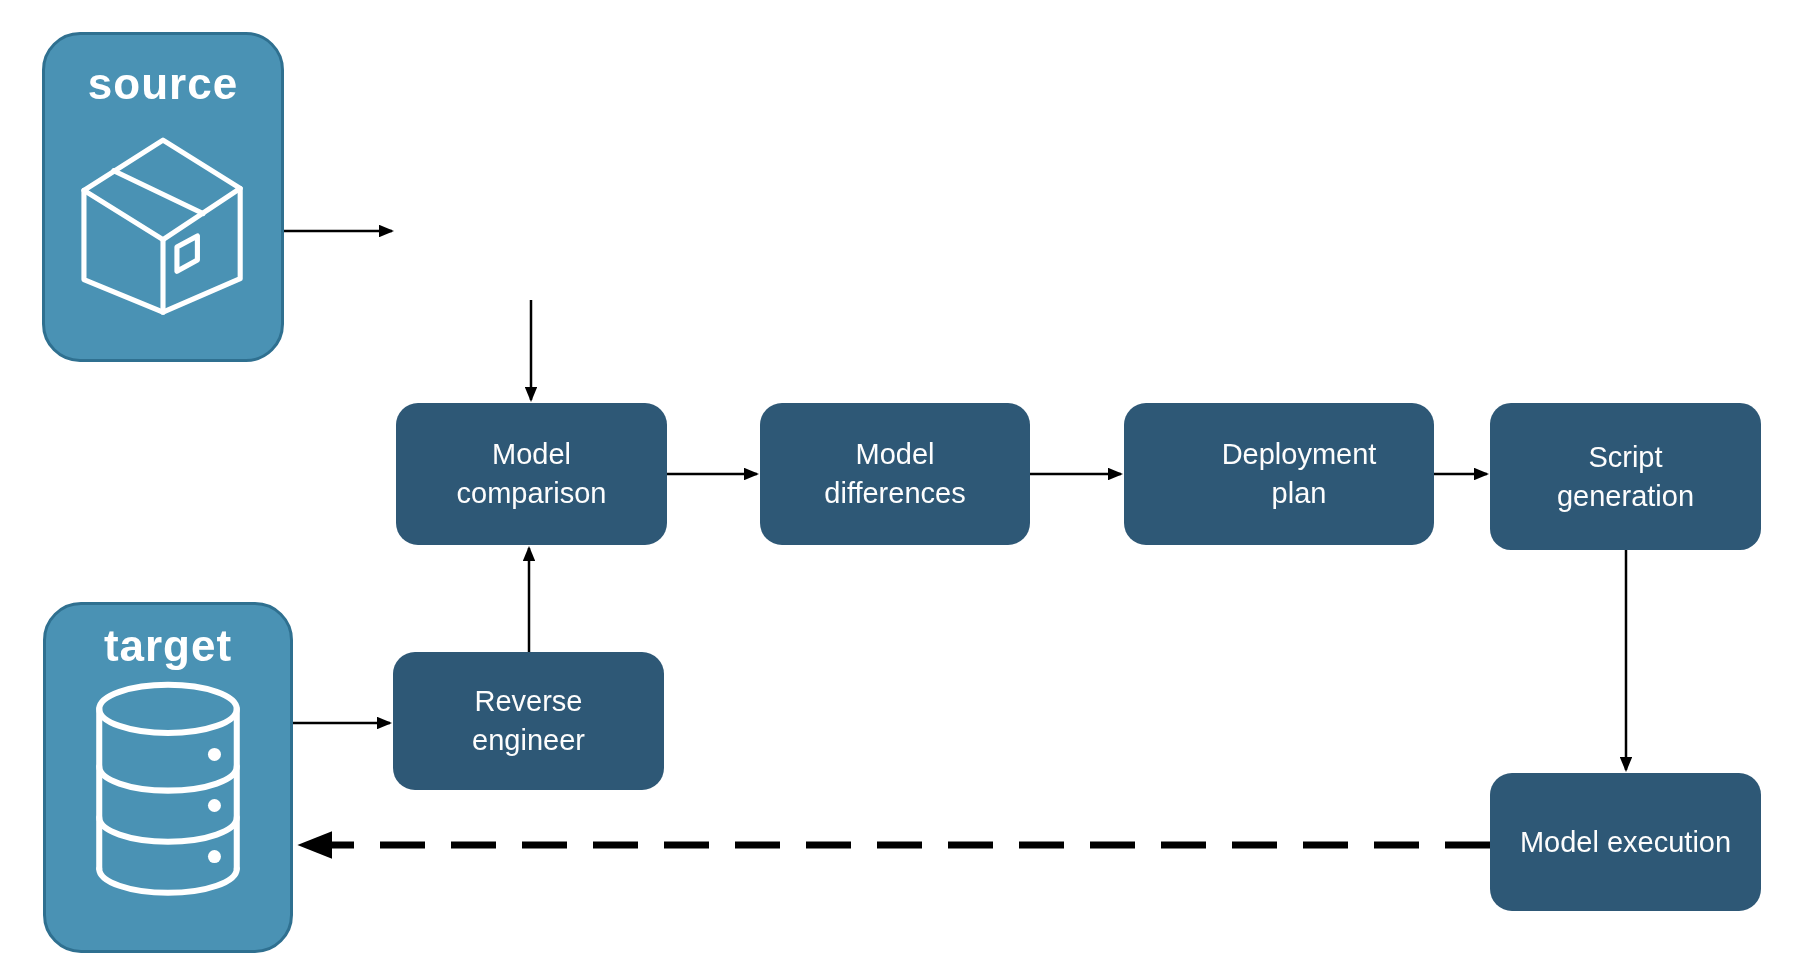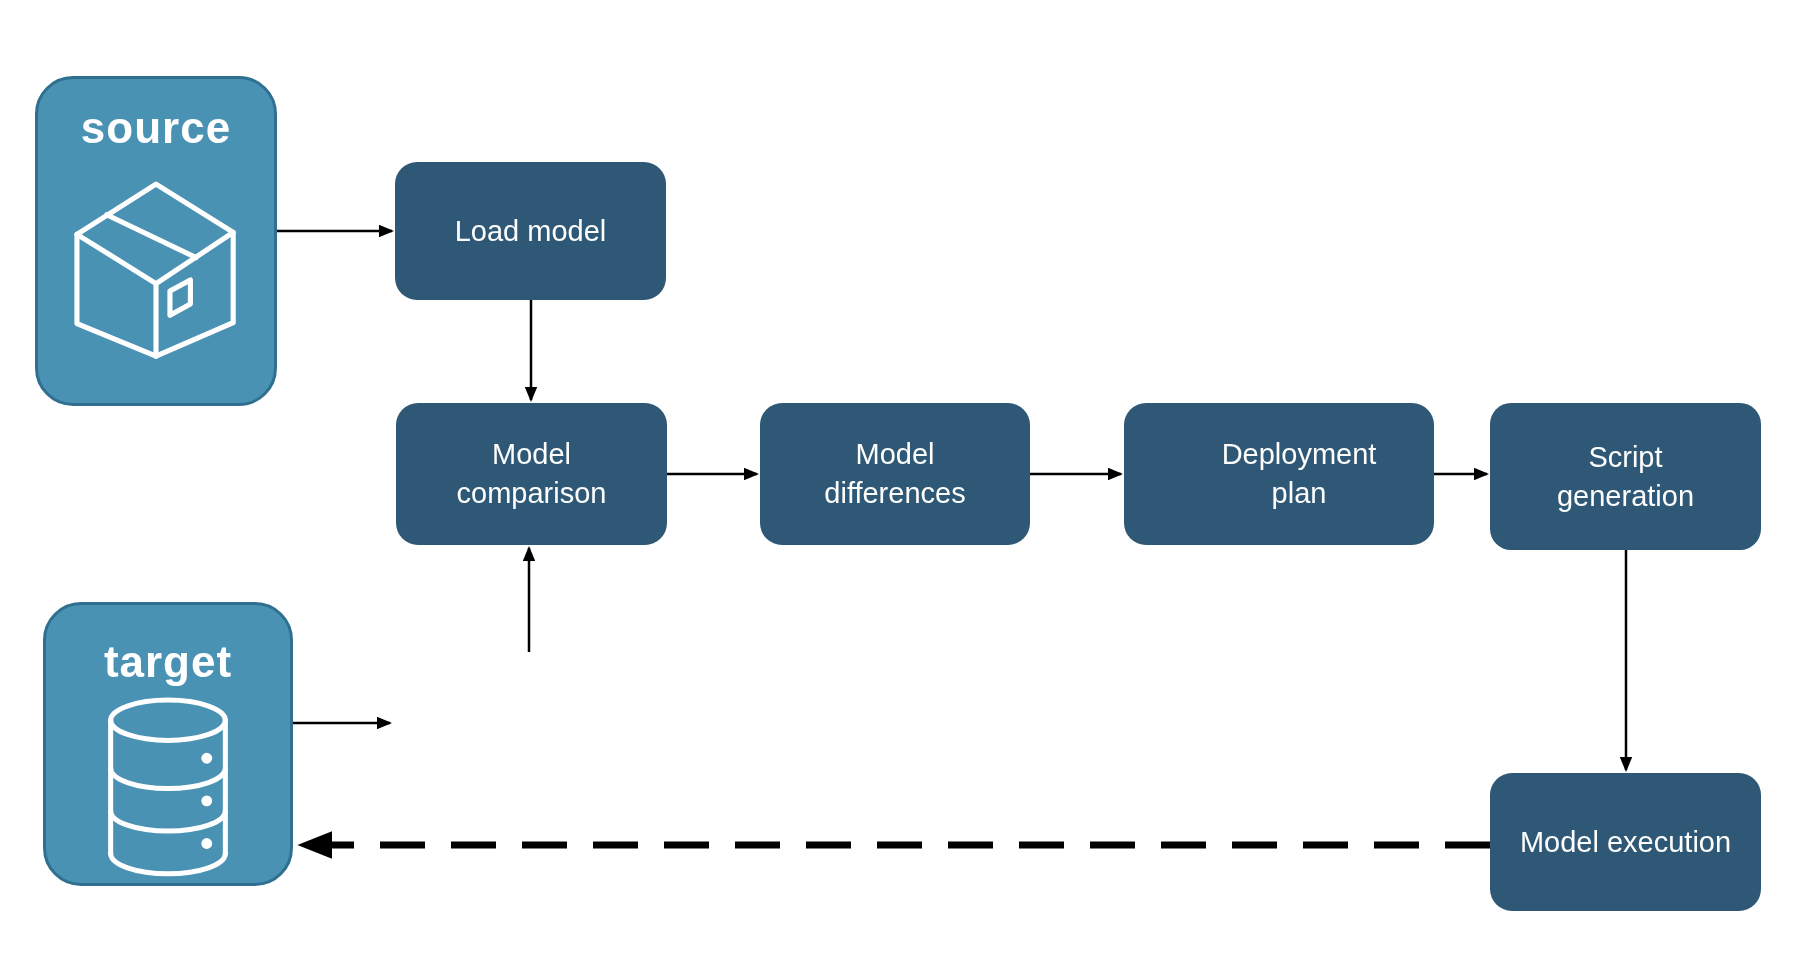--- a/index.html
+++ b/index.html
@@ -51,22 +51,22 @@
     position: absolute;
     background: #4a92b4;
     border: 3px solid #2f7090;
     border-radius: 38px;
     box-sizing: border-box;
     color: #ffffff;
     display: flex;
     flex-direction: column;
     align-items: center;
   }
-  .e-source { left: 35px; top: 32px; width: 242px; height: 330px; padding-top: 24px; margin-top: 44px; }
-  .e-target { left: 43px; top: 602px; width: 250px; height: 284px; padding-top: 32px; }
+  .e-source { left: 42px; top: 32px; width: 242px; height: 330px; padding-top: 24px; }
+  .e-target { left: 43px; top: 602px; width: 250px; height: 351px; padding-top: 16px; }
   .entity-label {
     font-weight: bold;
     font-size: 44px;
     letter-spacing: 1px;
   }
   .e-source .icon { margin-top: 14px; }
   .e-target .icon { margin-top: 10px; }
 </style>
 </head>
 <body>
@@ -118,32 +118,32 @@
         <path d="M11,147 A74,26 0 0 0 159,147"></path>
       </g>
       <g fill="#ffffff" stroke="none">
         <circle cx="135" cy="79" r="7"></circle>
         <circle cx="135" cy="134" r="7"></circle>
         <circle cx="135" cy="189" r="7"></circle>
       </g>
     </svg>
   </div>
 
-  <div class="node n-load">
-    <span class="lbl">Load model</span>
-  </div>
   <div class="node n-comp">
     <span class="lbl">Model comparison</span>
   </div>
   <div class="node n-diff">
     <span class="lbl">Model differences</span>
   </div>
   <div class="node n-plan">
     <span class="lbl">Deployment plan</span>
   </div>
   <div class="node n-gen">
     <span class="lbl">Script generation</span>
   </div>
+  <div class="node n-rev">
+    <span class="lbl">Reverse engineer</span>
+  </div>
   <div class="node n-exec">
     <span class="lbl">Model execution</span>
   </div>
 
 </div>
 
 </body></html>

